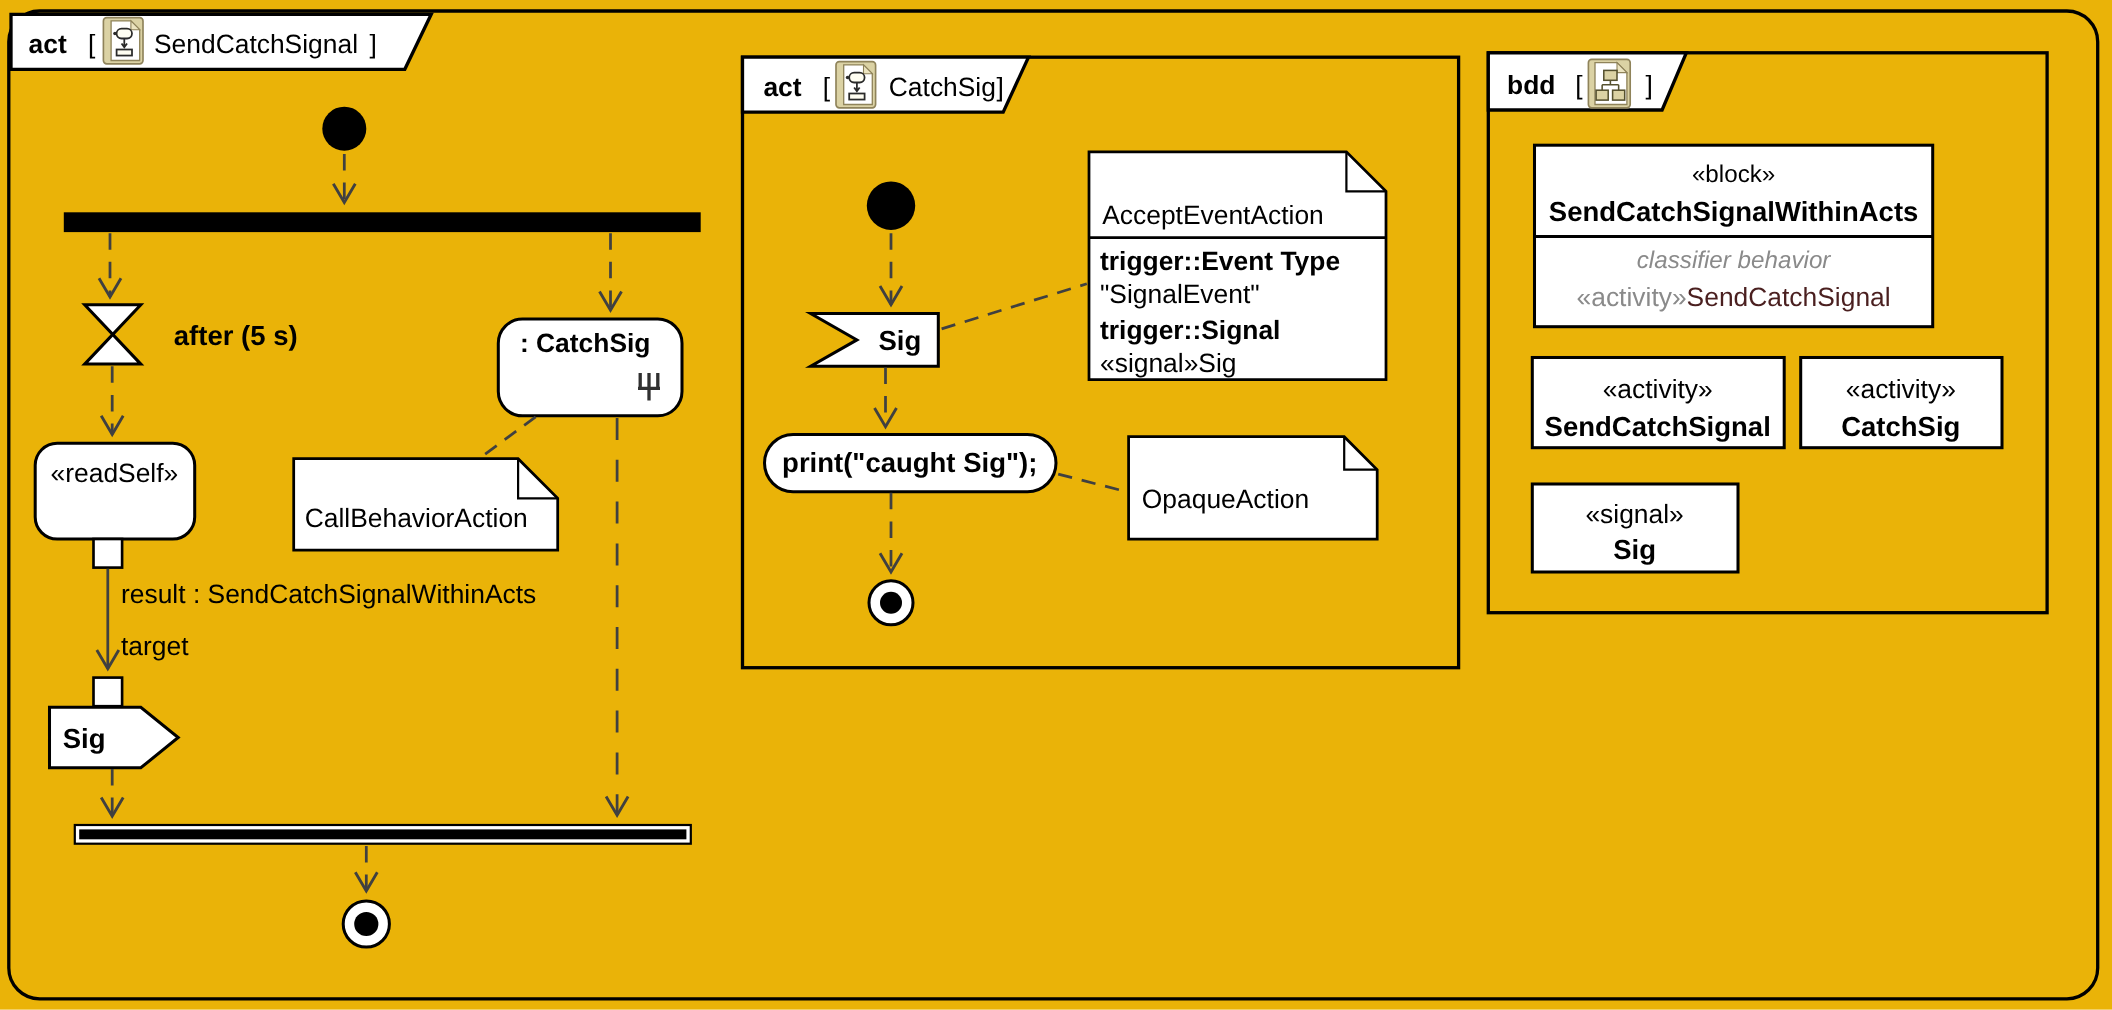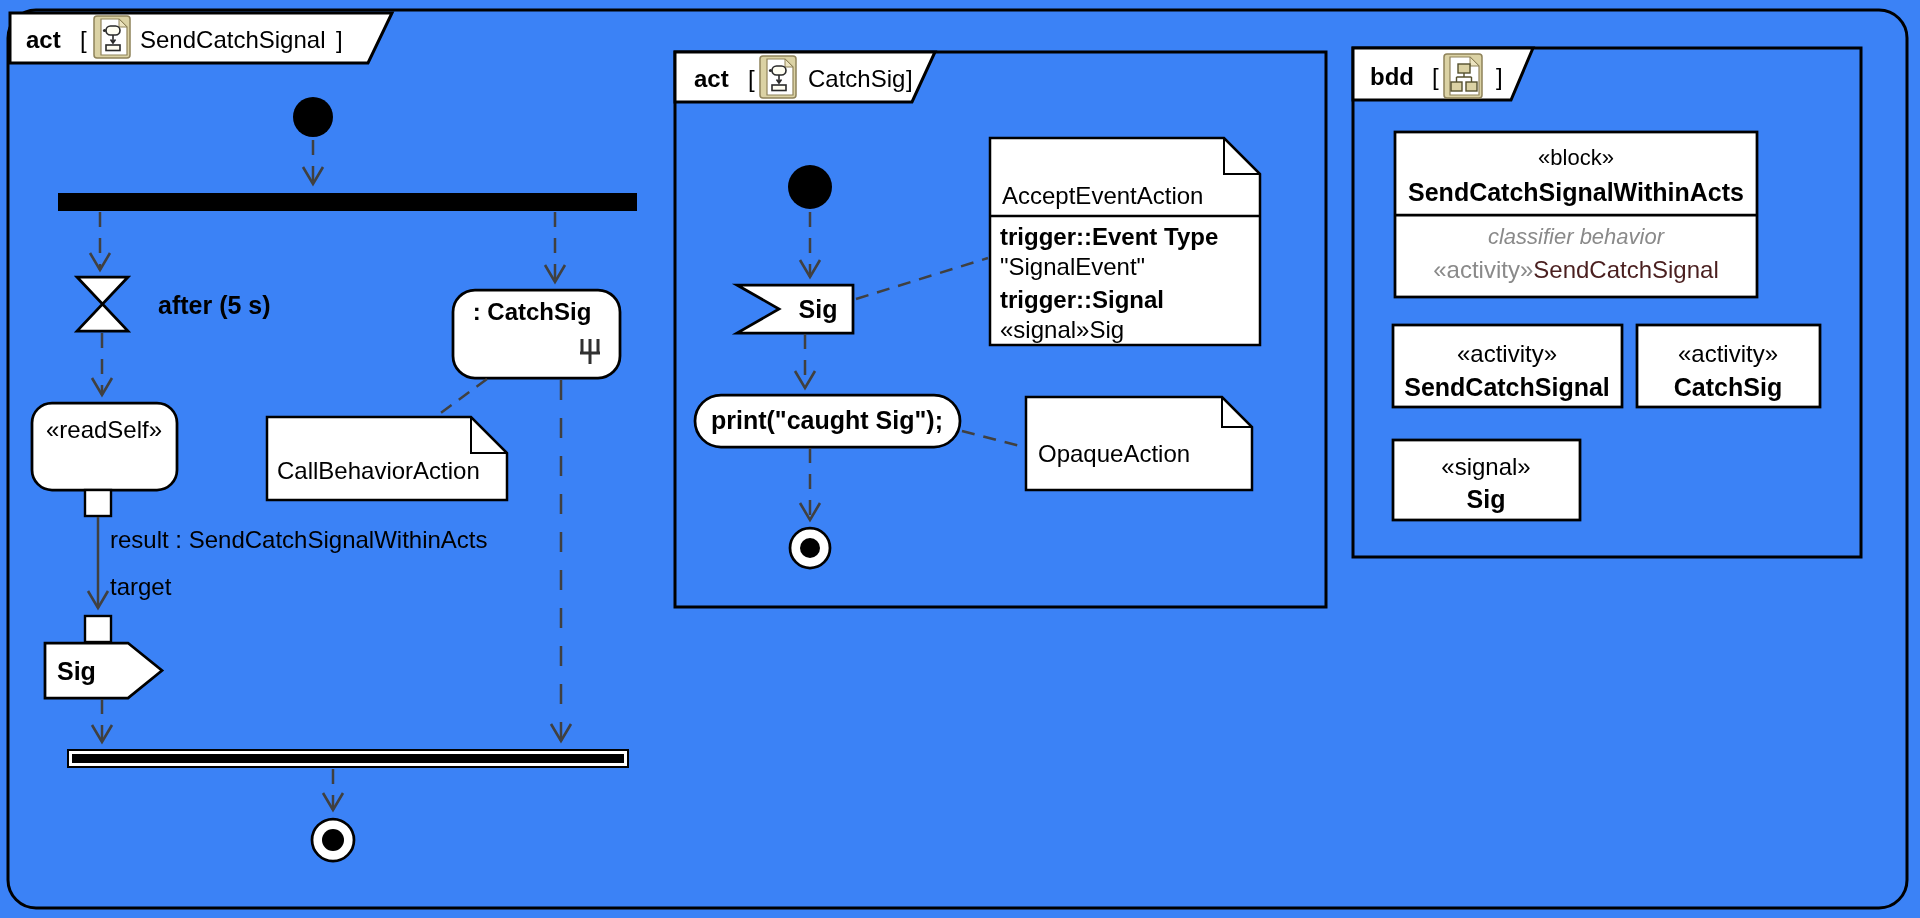--- a/index.html
+++ b/index.html
@@ -1,16 +1,16 @@
 <!DOCTYPE html>
 <html><head>
 <meta charset="utf-8">
 <style>
   html,body{margin:0;padding:0;background:#ffffff;}
-  #canvas{position:relative;width:1920px;height:918px;background:#3b82f6;overflow:hidden;}
+  #canvas{position:relative;width:1920px;height:918px;background:#eab308;overflow:hidden;}
   svg{position:absolute;left:0;top:0;}
   text{font-family:"Liberation Sans","DejaVu Sans",sans-serif;fill:#000000;}
   .t  {font-size:24px;}
   .t22{font-size:22px;}
   .t25{font-size:25px;}
   .b  {font-weight:bold;}
   .it {font-style:italic;}
   .gray{fill:#8a8a8a;}
   .maroon{fill:#4a1f1f;}
   .shape{fill:#ffffff;stroke:#000000;stroke-width:2.75;}

